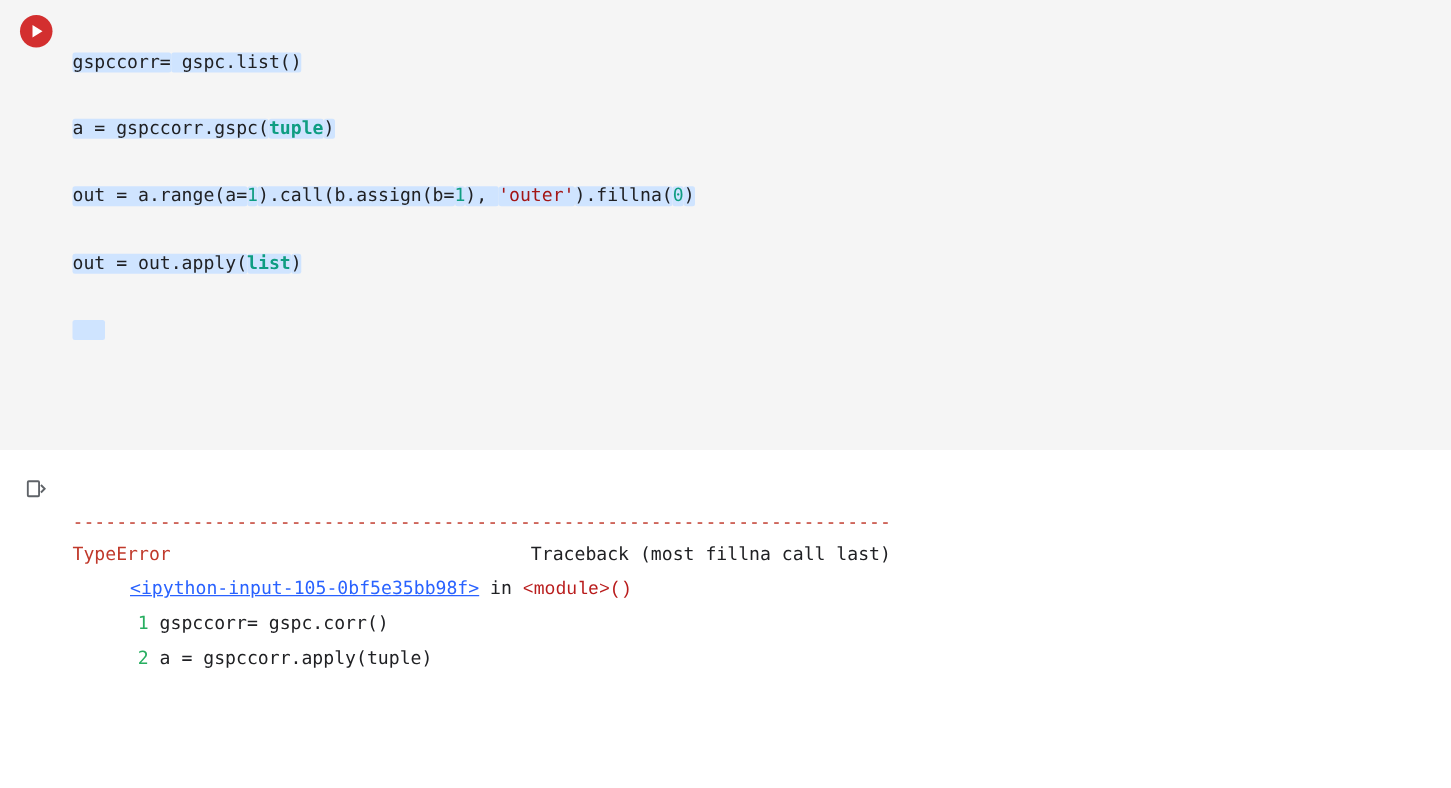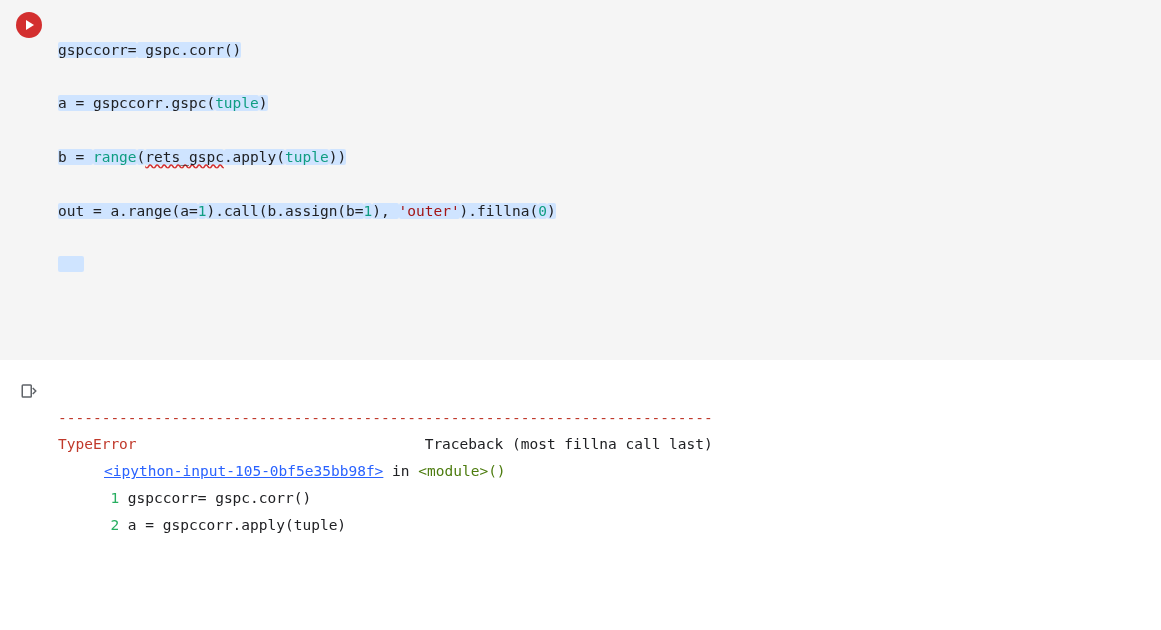--- a/index.html
+++ b/index.html
@@ -35,21 +35,21 @@
     justify-content: center;
     cursor: pointer;
   }
   .run-button svg { display: block; }
   .code-block {
     flex: 1;
     white-space: pre;
     padding-right: 20px;
   }
   .code-line { display: block; min-height: 1.85em; }
-  .kw-teal { color: #0f9d82; }
+  .kw-teal { color: #0f9d82; font-weight: bold; }
   .num { color: #0f9d82; }
   .str { color: #a31515; }
   .hl {
     background: #cfe4ff;
     border-radius: 2px;
   }
   .squiggle {
     text-decoration: underline wavy #d32f2f;
     text-decoration-skip-ink: none;
   }
@@ -65,41 +65,41 @@
     padding-top: 4px;
   }
   .out-icon svg { display: block; cursor: pointer; }
   .output-block {
     flex: 1;
     white-space: pre;
     padding-right: 20px;
   }
   .err-red { color: #c0392b; }
   .err-green { color: #27ae60; }
-  .err-cyan { color: #4d7c0f; }
+  .err-cyan { color: #b91c1c; font-family: Liberation Mono, monospace; }
   .link-blue { color: #2962ff; text-decoration: underline; cursor: pointer; margin-left: 46px; }
 </style>
 </head>
 <body>
 
 <div class="notebook-cell">
 
   <div class="code-area">
     <div class="run-button-wrap">
       <div class="run-button">
         <svg width="14" height="14" viewBox="0 0 14 14">
           <polygon points="4,2 12,7 4,12" fill="#fff"></polygon>
         </svg>
       </div>
     </div>
     <div class="code-block">
-<span class="code-line"><span class="hl">gspccorr=</span><span class="hl"> gspc.corr()</span></span>
+<span class="code-line"><span class="hl">gspccorr=</span><span class="hl"> gspc.list()</span></span>
 <span class="code-line"><span class="hl">a = gspccorr.gspc(</span><span class="hl kw-teal">tuple</span><span class="hl">)</span></span>
-<span class="code-line"><span class="hl">b = </span><span class="hl kw-teal">range</span><span class="hl">(</span><span class="hl squiggle">rets_gspc</span><span class="hl">.apply(</span><span class="hl kw-teal">tuple</span><span class="hl">))</span></span>
 <span class="code-line"><span class="hl">out = a.range(a=</span><span class="hl num">1</span><span class="hl">).call(b.assign(b=</span><span class="hl num">1</span><span class="hl">), </span><span class="hl str">'outer'</span><span class="hl">).fillna(</span><span class="hl num">0</span><span class="hl">)</span></span>
+<span class="code-line"><span class="hl">out = out.apply(</span><span class="hl kw-teal">list</span><span class="hl">)</span></span>
 <span class="code-line"><span class="hl">   </span></span>
     </div>
   </div>
 
   <div class="output-area">
     <div class="out-gutter">
       <span class="out-icon">
         <svg width="18" height="18" viewBox="0 0 24 24" fill="none" stroke="#5f6368" stroke-width="2">
           <rect x="3" y="4" width="12" height="16" rx="1"></rect>
           <path d="M17 8 L21 12 L17 16"></path>

